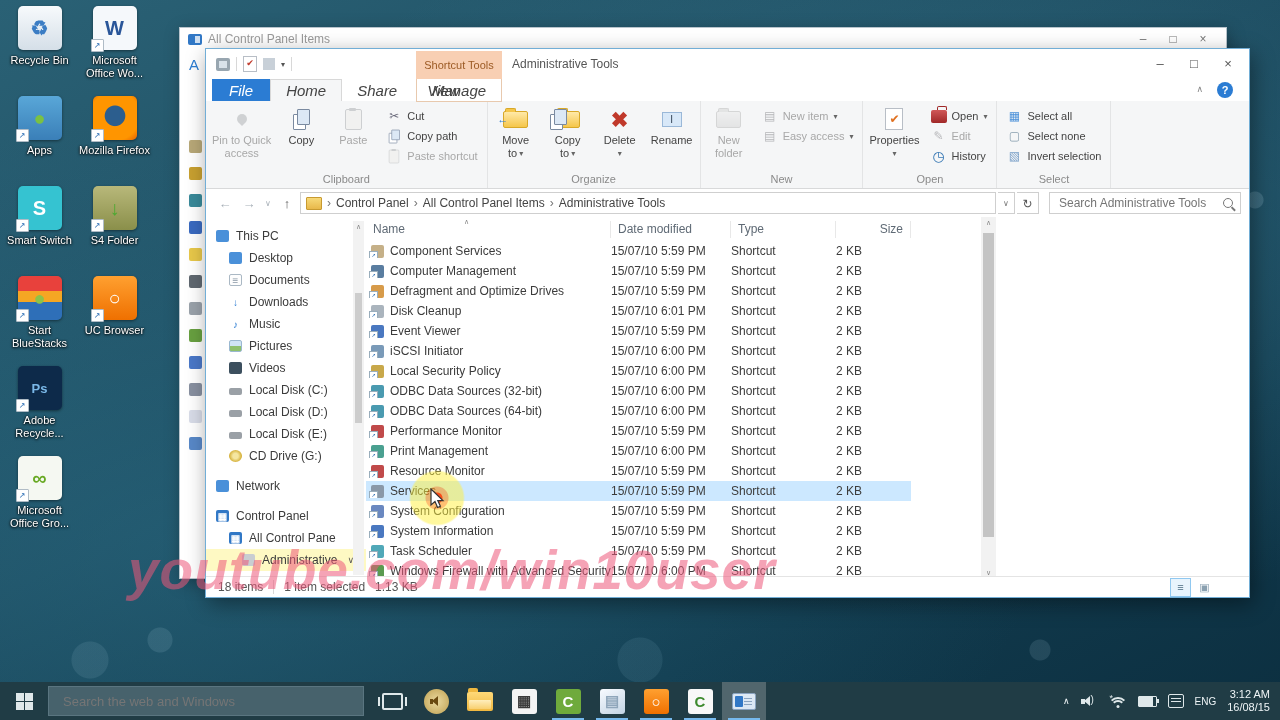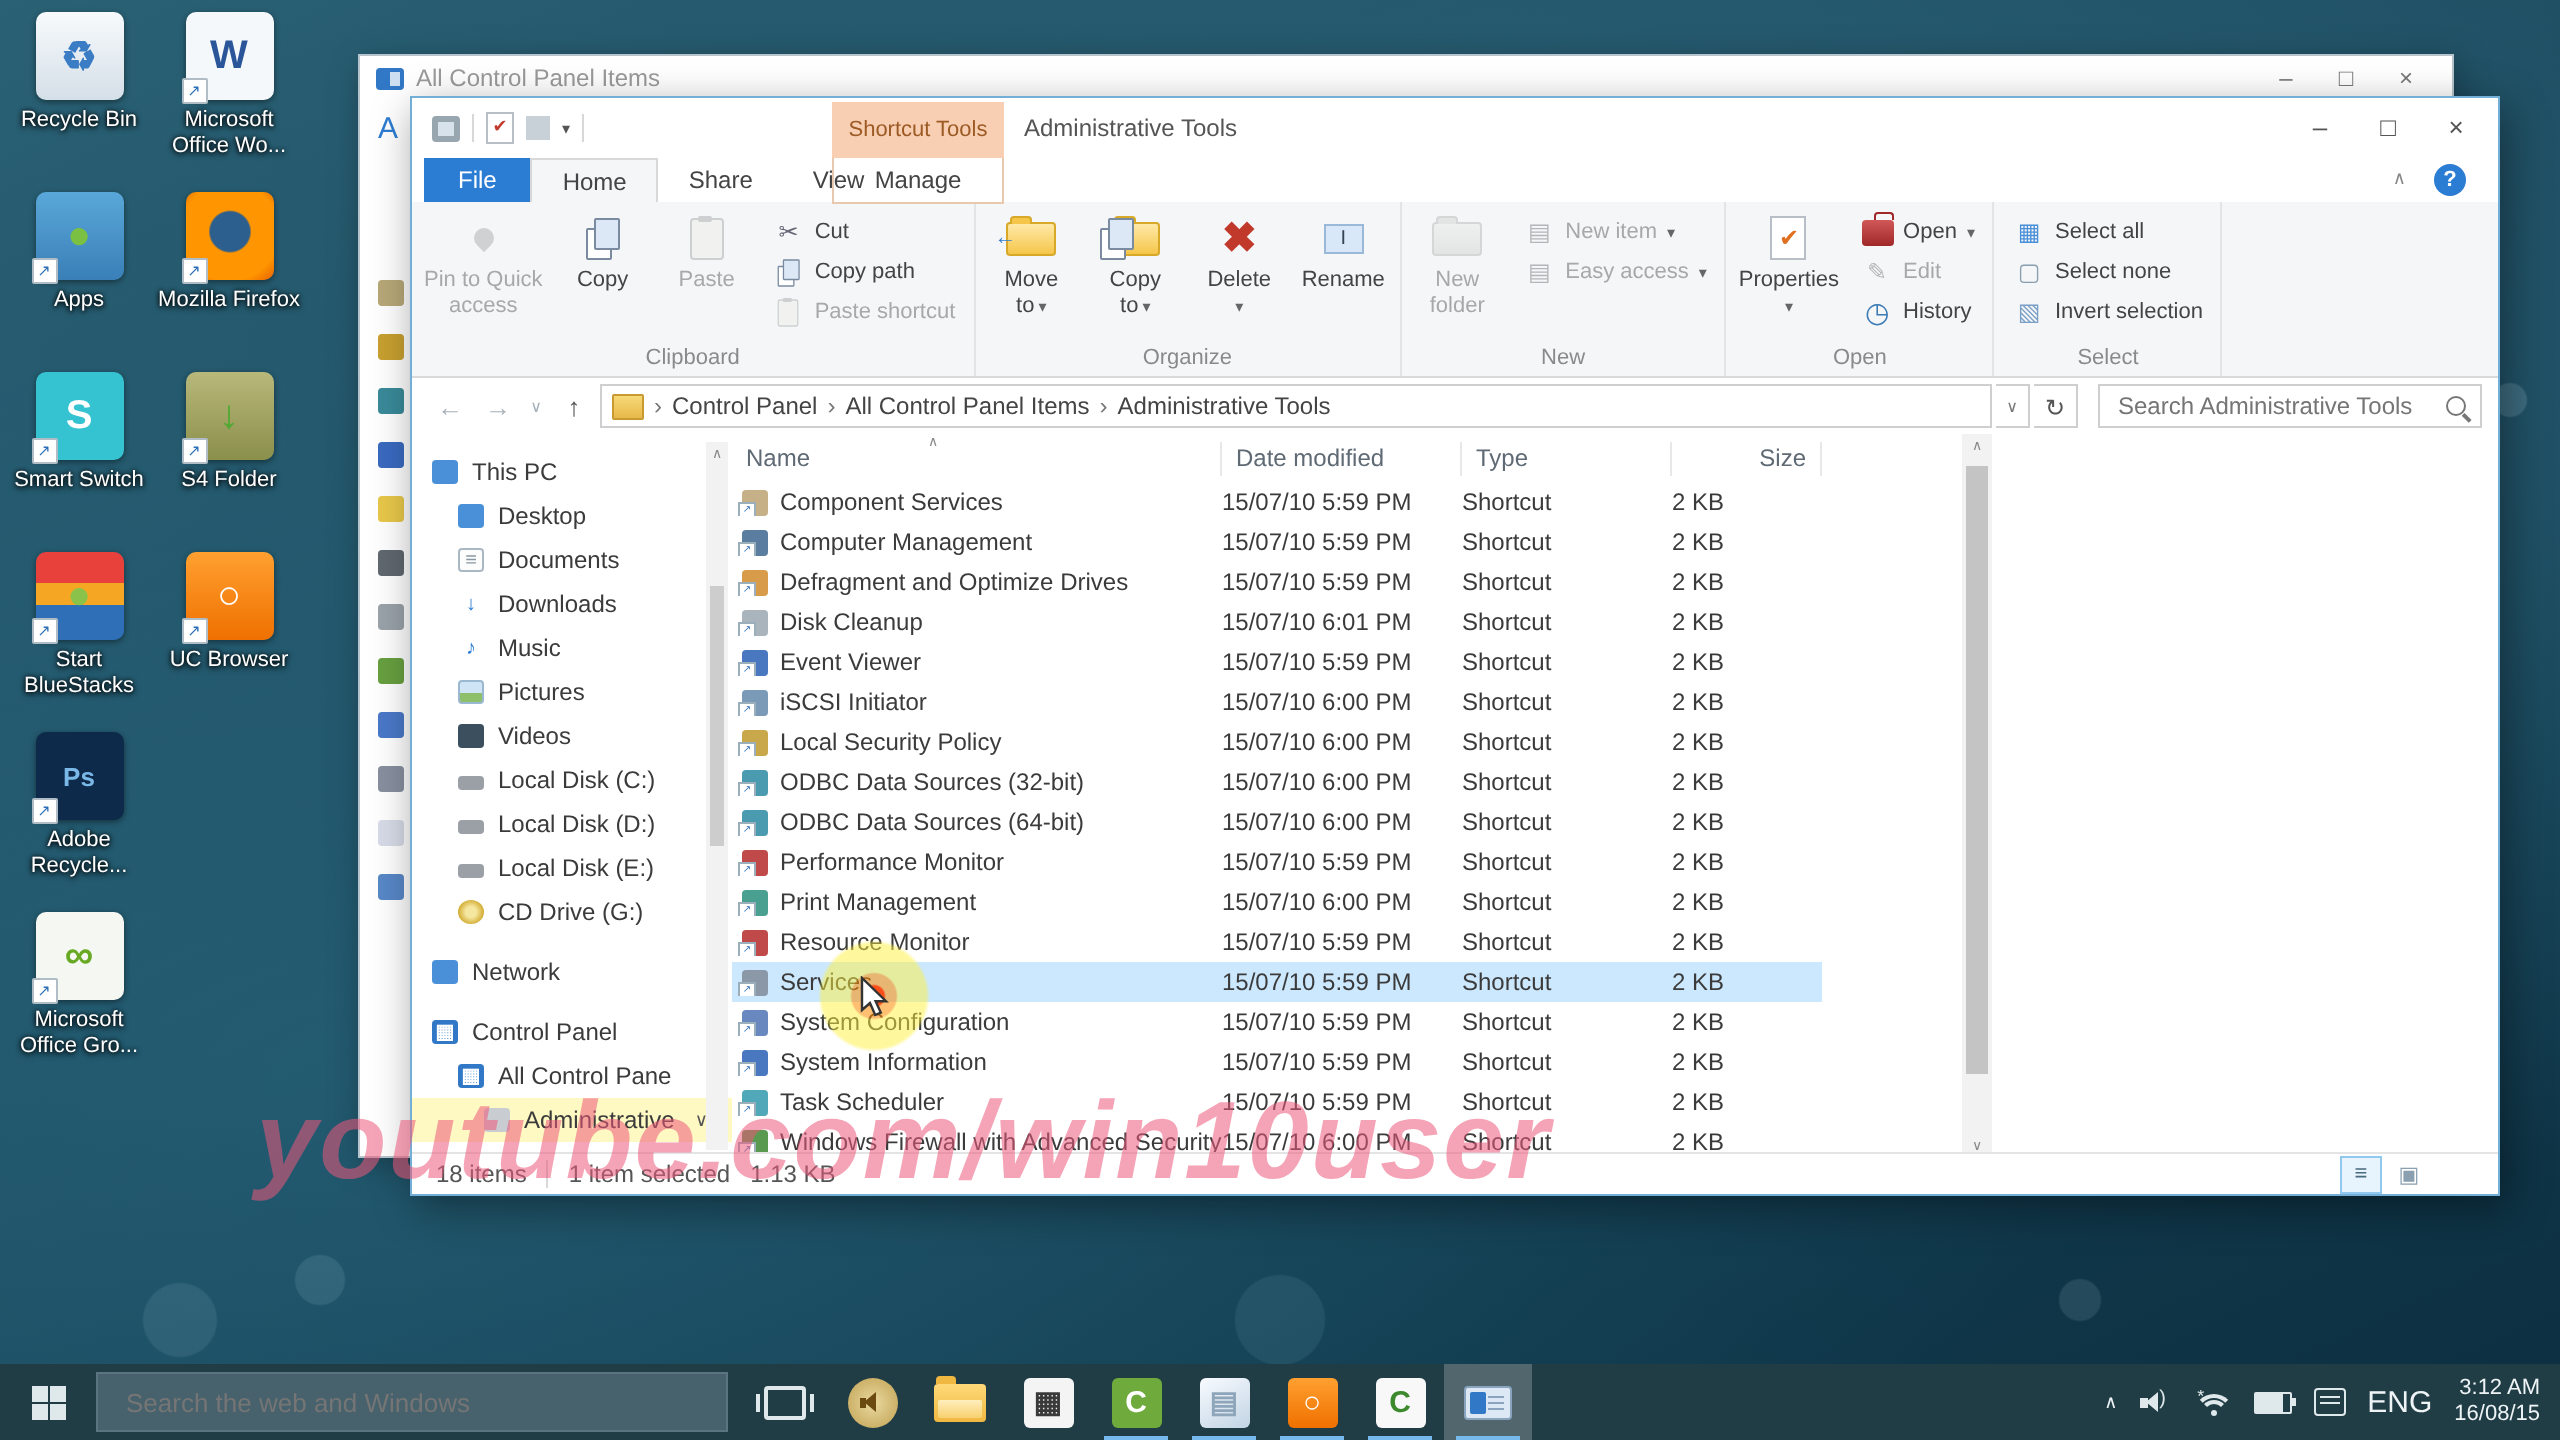--- a/index.html
+++ b/index.html
@@ -53,21 +53,21 @@
     font-size:9px;line-height:13px;text-align:center;}
   .qat-i3{width:12px;height:12px;background:#c8d0d8;}
   .qat-v{font-size:8px;color:#555;}
   .qsep{width:1px;height:14px;background:#d8d8d8;}
   .ctx-tab{position:absolute;left:210px;top:2px;width:86px;height:28px;background:#f8cfb3;
     color:#9c5a24;font-size:11px;display:flex;align-items:center;justify-content:center;}
   .wtitle{position:absolute;left:306px;top:8px;font-size:12px;color:#555;}
   .wbtns{position:absolute;right:4px;top:0;height:30px;display:flex;}
   .wb{width:34px;text-align:center;line-height:30px;color:#555;font-size:13px;}
   .tabrow{height:22px;display:flex;align-items:stretch;padding-left:6px;position:relative;background:#fff;}
-  .tab{padding:0 15px;font-size:12px;color:#444;display:flex;align-items:center;}
+  .tab{padding:0 15px;font-size:15px;color:#444;display:flex;align-items:center;font-style:italic;}
   .tab.file{background:#2b7cd3;color:#fff;padding:0 17px;}
   .tab.active{background:#f5f6f7;border:1px solid #d8d8d8;border-bottom:none;}
   .tab.manage{position:absolute;left:210px;width:86px;height:100%;justify-content:center;
     padding:11px;border:1px solid #e8c9ae;border-top:none;box-sizing:border-box;}
   .ribbon-collapse{position:absolute;right:46px;top:5px;color:#888;font-size:9px;}
   .help{position:absolute;right:16px;top:3px;width:16px;height:16px;border-radius:50%;
     background:#2b7cd3;color:#fff;font-size:11px;font-weight:bold;text-align:center;line-height:16px;}
   
   .ribbon{height:88px;background:#f5f6f7;border-bottom:1px solid #d8d9da;display:flex;
     font-size:11px;color:#444;box-sizing:border-box;}
@@ -237,21 +237,21 @@
   .tr-wifi .a1{width:16px;height:16px;bottom:-9px;}
   .tr-wifi .a2{width:10px;height:10px;bottom:-6px;}
   .tr-wifi .dot{width:3px;height:3px;background:#dfe8ea;border:none;border-radius:50%;bottom:0;}
   .tr-wifi .star{border:none;left:1px;top:-2px;transform:none;font-size:9px;font-style:normal;color:#dfe8ea;}
   .tr-batt{width:17px;height:9px;border:1px solid #dfe8ea;border-radius:1px;position:relative;
     background:linear-gradient(90deg,#dfe8ea 0 80%,transparent 80%);}
   .tr-batt::after{content:"";position:absolute;right:-3px;top:2px;width:2px;height:4px;background:#dfe8ea;}
   .tr-action{width:14px;height:12px;border:1px solid #dfe8ea;border-radius:2px;position:relative;}
   .tr-action::before{content:"";position:absolute;left:2px;top:3px;right:2px;height:1px;
     background:#dfe8ea;box-shadow:0 3px 0 #dfe8ea;}
-  .tr-lang{font-size:15px;}
+  .tr-lang{font-size:10px;}
   .tr-clock{font-size:11px;text-align:right;line-height:13px;}
 </style>
 </head>
 <body>
 
 <div class="wall"></div>
 
 <div class="dicons">
 
 <div class="dicon">

